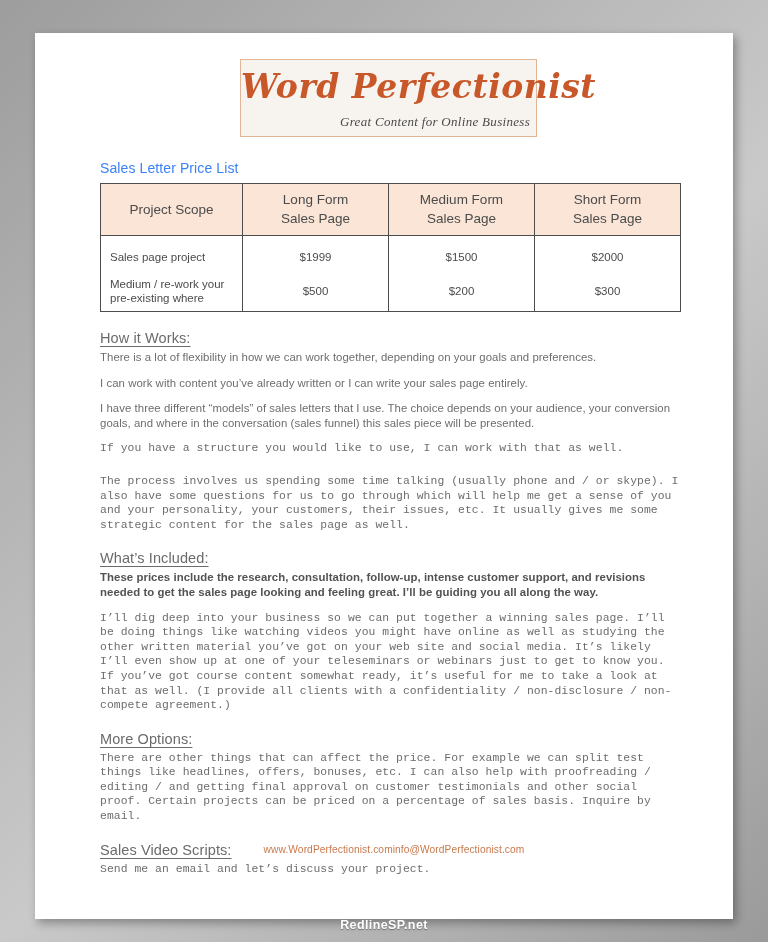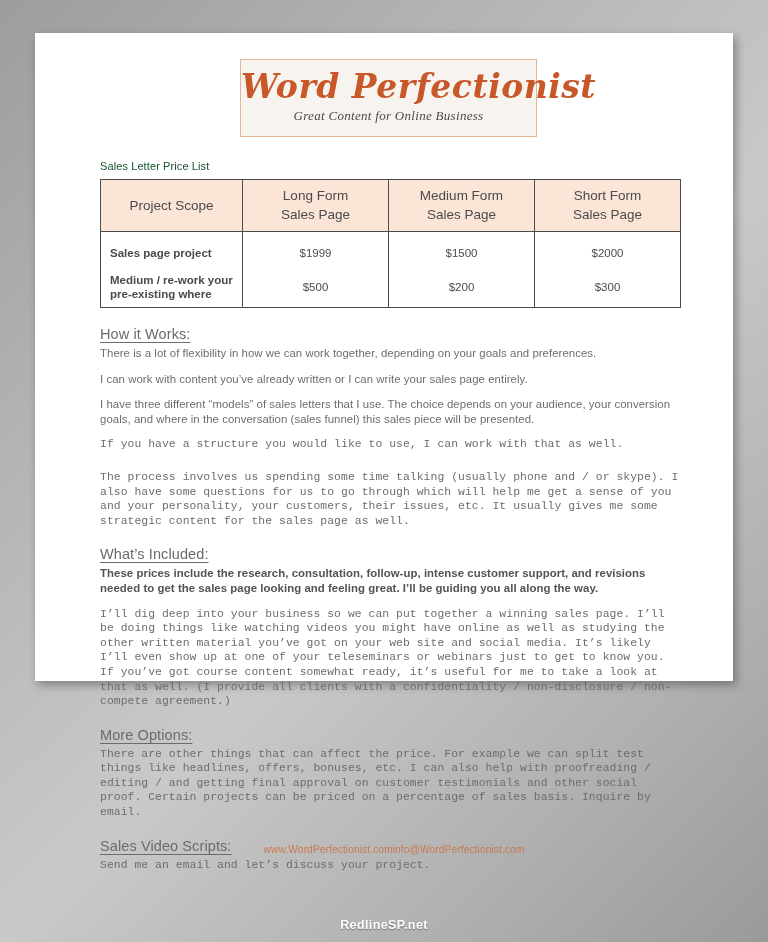--- a/index.html
+++ b/index.html
@@ -14,21 +14,21 @@
     background: linear-gradient(135deg, #9d9d9d 0%, #b4b4b4 28%, #c9c9c9 55%, #b0b0b0 80%, #9a9a9a 100%);
     position: relative;
   }
 
   
   .sheet {
     position: absolute;
     left: 35px;
     top: 33px;
     width: 698px;
-    height: 648px;
+    height: 886px;
     background: #ffffff;
     box-shadow: 3px 4px 9px rgba(0,0,0,0.33);
     box-sizing: border-box;
     padding: 16px;
   }
 
   
   .logo-wrap {
     position: absolute;
     left: 205px;
@@ -46,44 +46,45 @@
     font-family: "DejaVu Serif", serif;
     font-style: italic;
     font-weight: bold;
     font-size: 33px;
     line-height: 38px;
     letter-spacing: 0.5px;
     color: #c8572a;
     white-space: nowrap;
   }
   .logo-tagline {
-    margin: 0;
+    margin: 6px;
     padding-top: 2px;
     font-family: "Liberation Serif", serif;
     font-style: italic;
     font-size: 13px;
     line-height: 16px;
     color: #4a4a4a;
     letter-spacing: 0.3px;
     white-space: nowrap;
+    text-align: right;
   }
 
   
   .content {
     position: absolute;
     left: 65px;
     top: 127px;
     width: 580px;
   }
 
   .price-title {
     margin: 0 0 7px 0;
-    font-size: 11px;
-    font-weight: normal;
-    color: #14532d;
+    font-size: 14px;
+    font-weight: normal;
+    color: #3b82f6;
     letter-spacing: 0.1px;
   }
 
   
   table.price-table {
     border-collapse: collapse;
     width: 580px;
     table-layout: fixed;
   }
   table.price-table td, table.price-table th {
@@ -111,21 +112,21 @@
     height: 38px;
     border-top: none;
     border-bottom: none;
   }
   table.price-table tbody tr:first-child td { padding-top: 6px; }
   table.price-table tbody tr:last-child td {
     border-bottom: 1.3px solid #4c4c4c;
     padding-bottom: 4px;
   }
   td.scope-cell {
-    font-weight: bold;
+    font-weight: normal;
     font-size: 10.5px;
     line-height: 14px;
     padding-left: 9px;
     text-align: left;
     color: #3f3f3f;
   }
   td.amount-cell {
     text-align: center;
     font-size: 11.5px;
     color: #555555;

